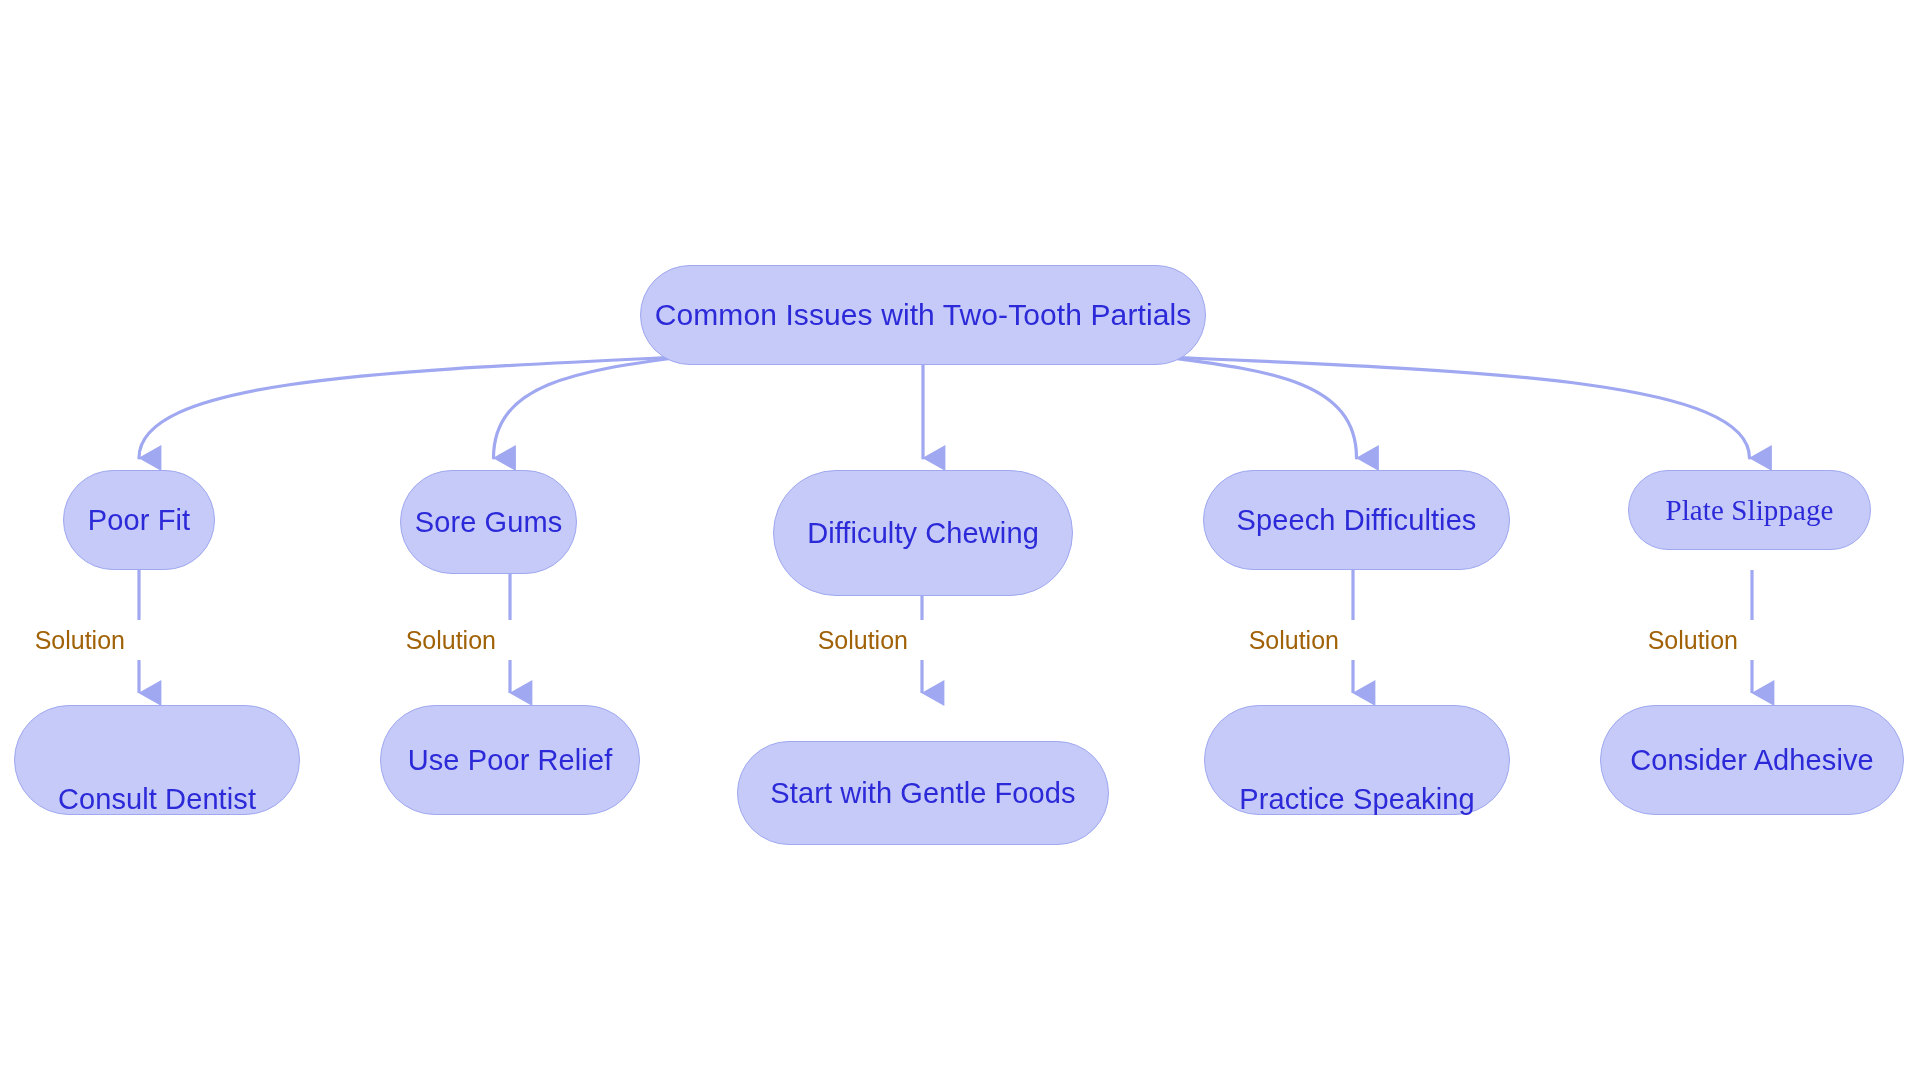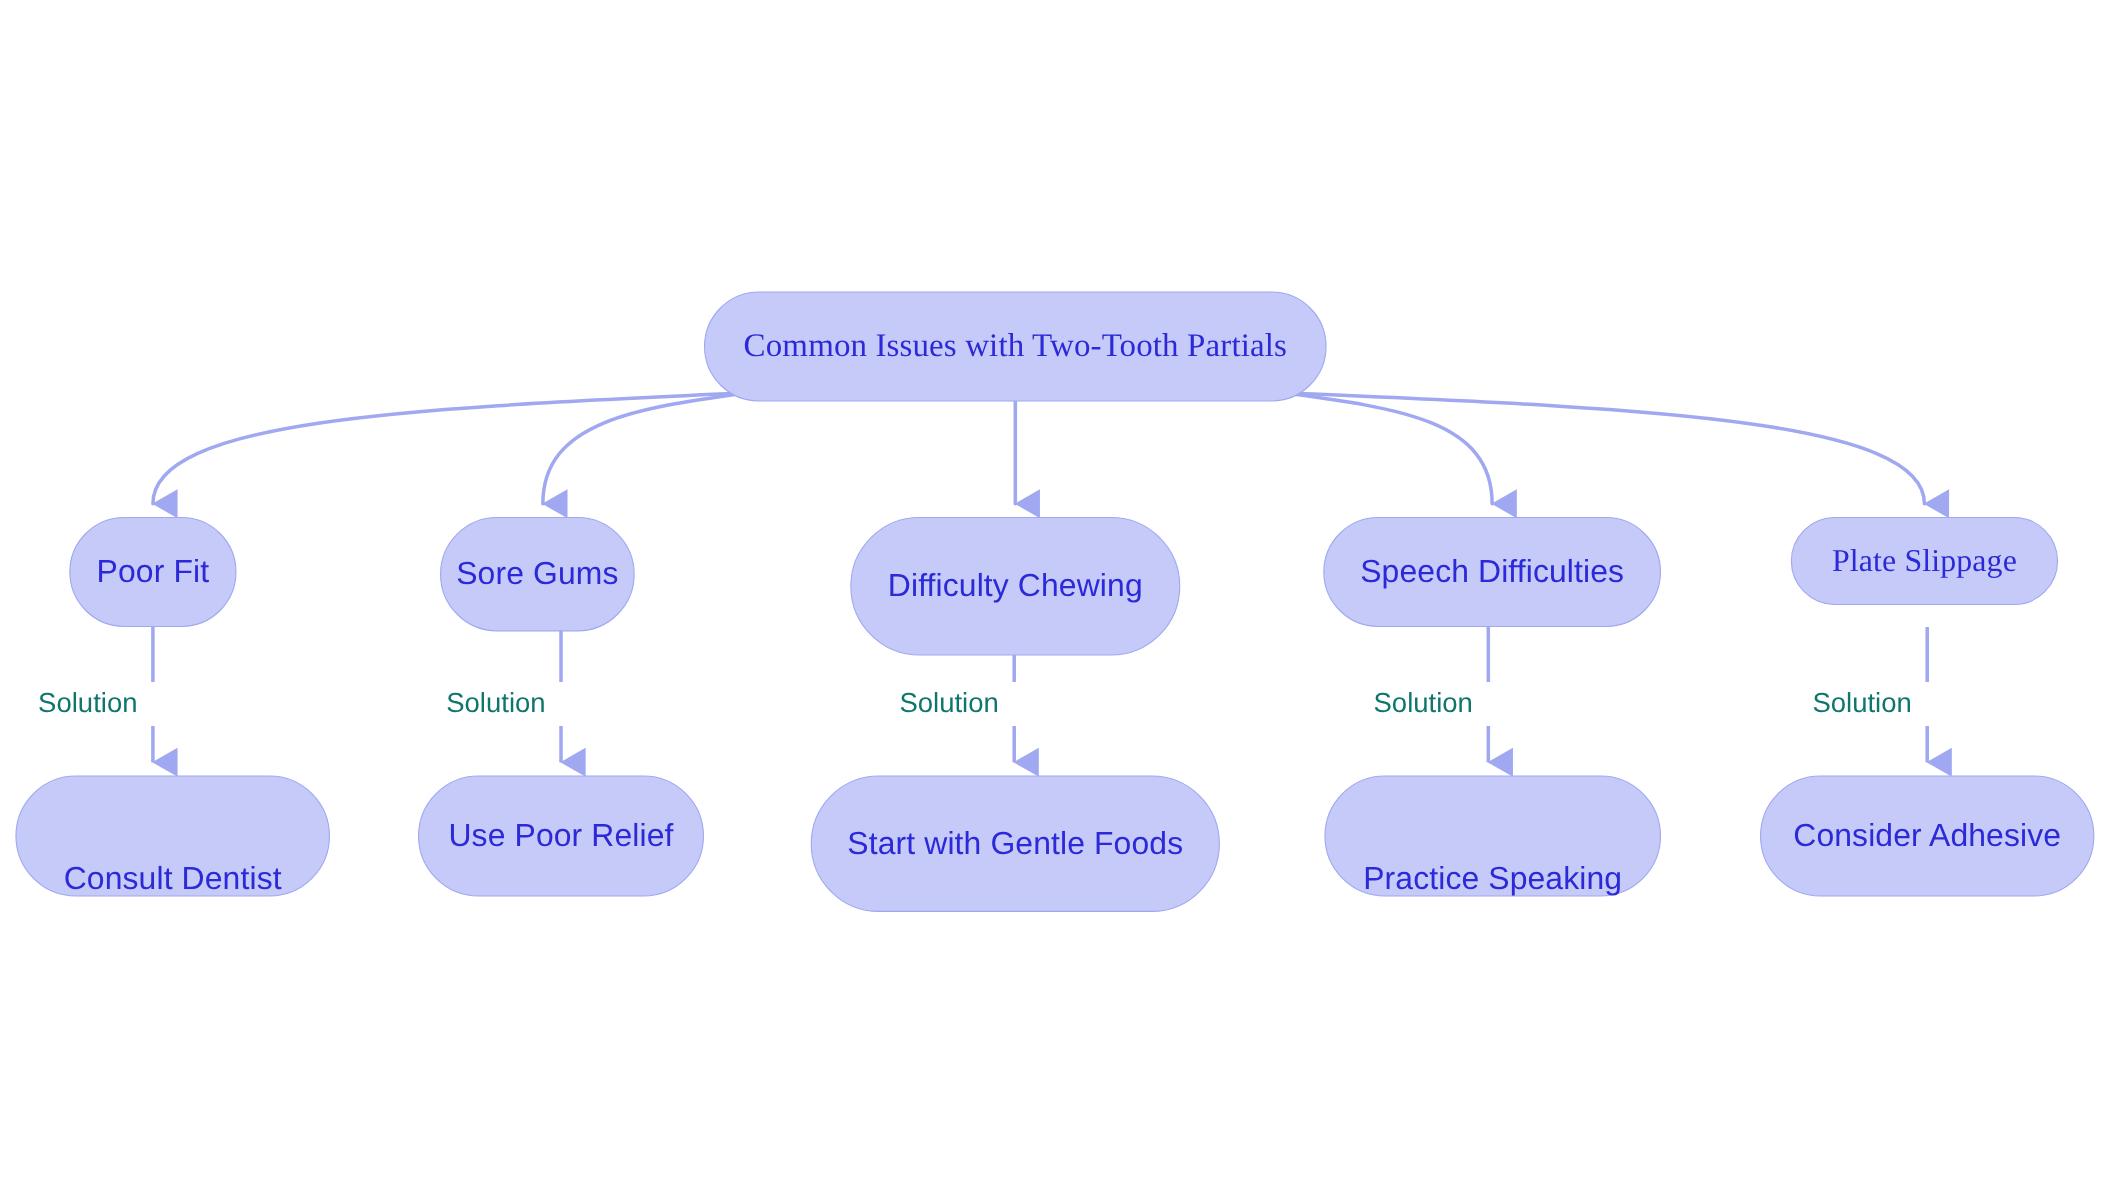--- a/index.html
+++ b/index.html
@@ -36,31 +36,30 @@
     text-align: center;
     white-space: nowrap;
     line-height: 1;
   }
   .node-label {
     color: #2b29d8;
     letter-spacing: 0.1px;
   }
   .node.root {
     font-size: 30px;
-    font-family: Liberation Serif, serif;
   }
   .node.issue {
     font-size: 29px;
   }
   .node.solution {
     font-size: 29px;
   }
   .edge-label {
     position: absolute;
-    color: #0f766e;
+    color: #a16207;
     font-size: 25px;
     line-height: 1;
     white-space: nowrap;
     transform: translate(-100%, -50%);
     padding-right: 6px;
     background: #ffffff;
   }
 </style>
 </head>
 <body>
@@ -112,21 +111,21 @@
       </div>
       <div class="node issue" style="left: 1628px; top: 470px; width: 243px; height: 80px; font-family: Liberation Serif, serif;">
         <span class="node-label">Plate Slippage</span>
       </div>
       <div class="node solution" style="left: 14px; top: 705px; width: 286px; height: 110px; align-items: flex-end;">
         <span class="node-label">Consult Dentist</span>
       </div>
       <div class="node solution" style="left: 380px; top: 705px; width: 260px; height: 110px;">
         <span class="node-label">Use Poor Relief</span>
       </div>
-      <div class="node solution" style="left: 737px; top: 705px; width: 372px; height: 124px;">
+      <div class="node solution" style="left: 737px; top: 741px; width: 372px; height: 104px;">
         <span class="node-label">Start with Gentle Foods</span>
       </div>
       <div class="node solution" style="left: 1204px; top: 705px; width: 306px; height: 110px; align-items: flex-end;">
         <span class="node-label">Practice Speaking</span>
       </div>
       <div class="node solution" style="left: 1600px; top: 705px; width: 304px; height: 110px;">
         <span class="node-label">Consider Adhesive</span>
       </div>
     </div>
   <div id="labels">

